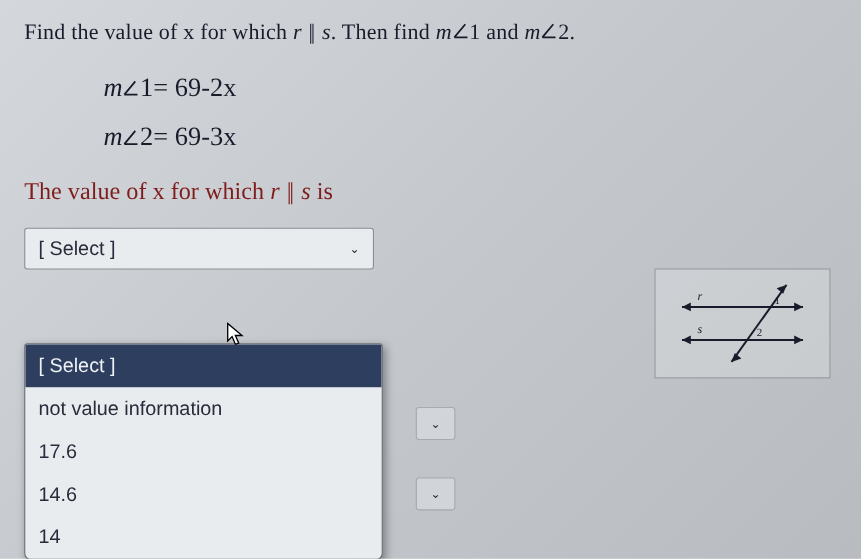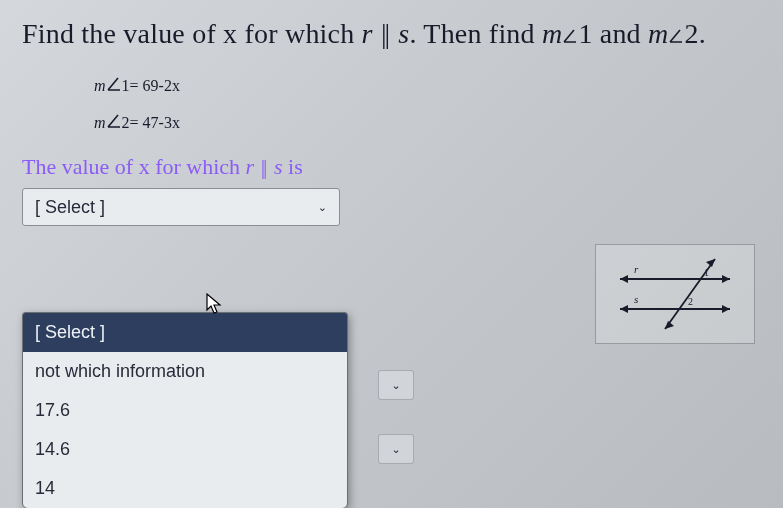--- a/index.html
+++ b/index.html
@@ -6,47 +6,47 @@
     body {
       width: 783px;
       height: 508px;
       background: linear-gradient(135deg, #d4d8dc 0%, #c4c8cc 50%, #b8bcc0 100%);
       font-family: Georgia, 'Times New Roman', serif;
       padding: 18px 22px;
       position: relative;
       color: #1a1a2a;
     }
     .question-line {
-      font-size: 28px;
+      font-size: 20px;
       color: #1a1a2a;
       margin-bottom: 26px;
       letter-spacing: 0.2px;
     }
     .italic { font-style: italic; font-family: 'Times New Roman', serif; }
     .equations {
       margin-left: 72px;
       margin-bottom: 22px;
     }
     .eq {
-      font-size: 16px;
+      font-size: 24px;
       margin-bottom: 18px;
       color: #1a1a2a;
     }
     .angle {
       display: inline-block;
       position: relative;
       width: 16px;
       height: 16px;
       vertical-align: -1px;
     }
     .angle svg { display: block; }
     .subq {
       font-size: 22px;
-      margin-bottom: 8px;
-      color: #8b5cf6;
+      margin-bottom: 20px;
+      color: #7f1d1d;
     }
     .select-box {
       width: 318px;
       height: 38px;
       background: #e8ecef;
       border: 1px solid #8a8f94;
       border-radius: 3px;
       display: flex;
       align-items: center;
       justify-content: space-between;
@@ -139,38 +139,38 @@
 
 <div class="equations">
   <div class="eq">
     <span class="italic">m</span><span class="angle"><svg width="16" height="16" viewBox="0 0 16 16">
           <path d="M2 14 L14 14 M2 14 L12 2" stroke="#1a1a2a" stroke-width="1.6" fill="none"></path>
         </svg></span><span>1</span><span>= 69-2x</span>
   </div>
   <div class="eq">
     <span class="italic">m</span><span class="angle"><svg width="16" height="16" viewBox="0 0 16 16">
           <path d="M2 14 L14 14 M2 14 L12 2" stroke="#1a1a2a" stroke-width="1.6" fill="none"></path>
-        </svg></span><span>2</span><span>= 47-3x</span>
+        </svg></span><span>2</span><span>= 69-3x</span>
   </div>
 </div>
 
 <div class="subq">
   <span>The value of x for which </span><span class="italic">r</span>
   <span class="parallel">||</span>
   <span class="italic">s</span><span> is</span>
 </div>
 
 <div class="select-box">
   <span>[ Select ]</span>
   <span class="select-arrow">⌄</span>
 </div>
 
 <div class="dropdown">
   <div class="dropdown-item selected">[ Select ]</div>
-  <div class="dropdown-item">not which information</div>
+  <div class="dropdown-item">not value information</div>
   <div class="dropdown-item">17.6</div>
   <div class="dropdown-item">14.6</div>
   <div class="dropdown-item">14</div>
 </div>
 
 <div class="cursor">
   <svg width="18" height="24" viewBox="0 0 18 24">
     <path d="M1 1 L1 17 L5 13 L8 20 L11 19 L8 12 L14 12 Z" fill="#fff" stroke="#000" stroke-width="1.2"></path>
   </svg>
 </div>

